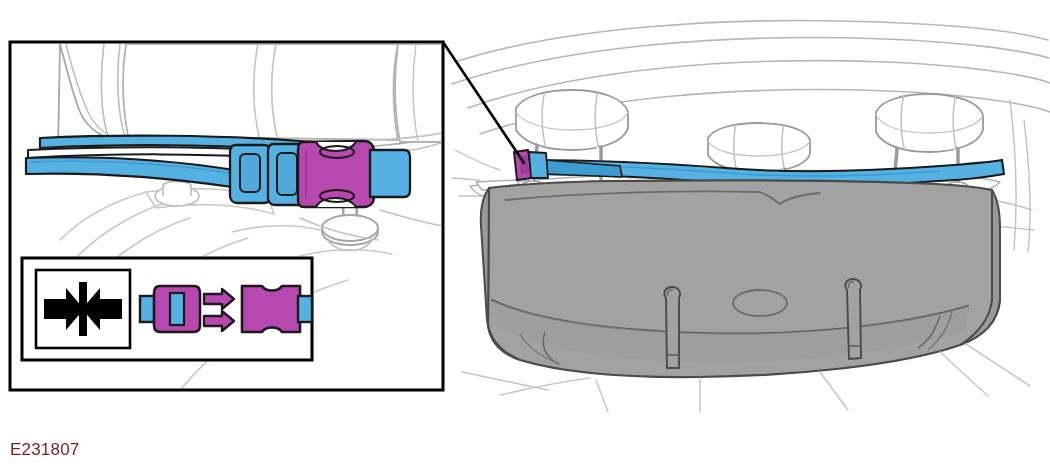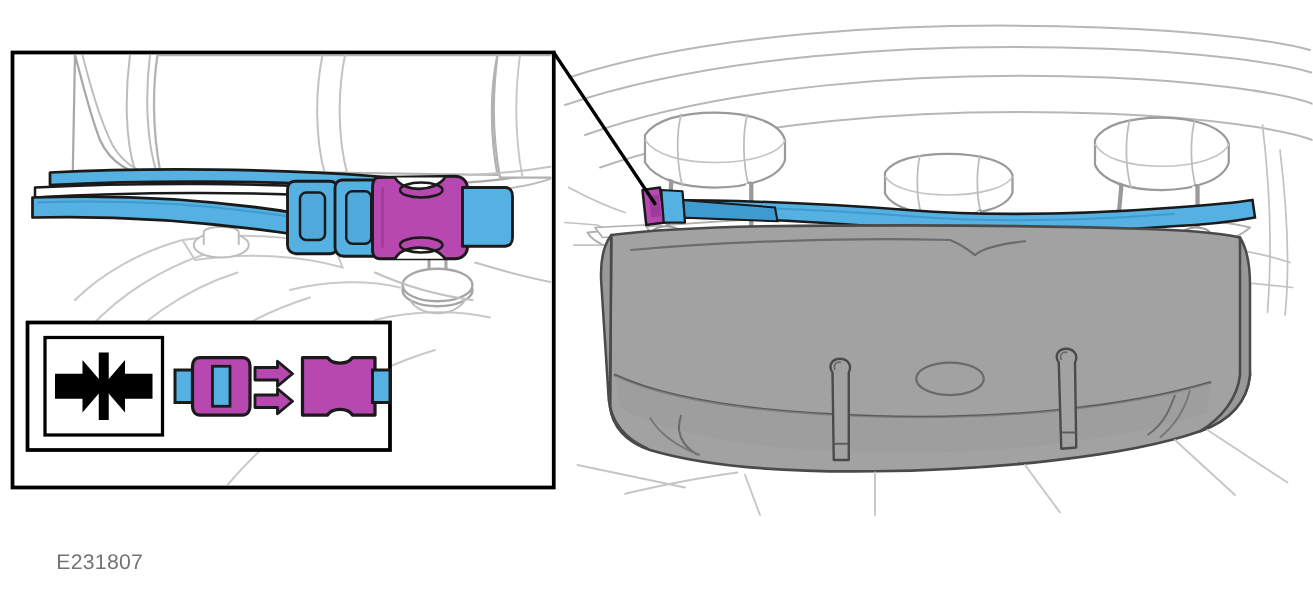--- a/index.html
+++ b/index.html
@@ -27,24 +27,23 @@
     height: 475px;
     display: block;
   }
   .fig-caption {
     position: absolute;
     left: 10px;
     top: 440px;
     font-family: "Liberation Sans", sans-serif;
     font-size: 17px;
     line-height: 20px;
-    color: #737373;
+    color: #7f1d1d;
     letter-spacing: 0.2px;
     white-space: nowrap;
-    margin-left: 35px;
   }
 </style>
 </head>
 <body>
 
 <div id="figure-root">
 
   <svg id="figure-svg" viewBox="0 0 1050 475" xmlns="http://www.w3.org/2000/svg">
 
     <defs>

